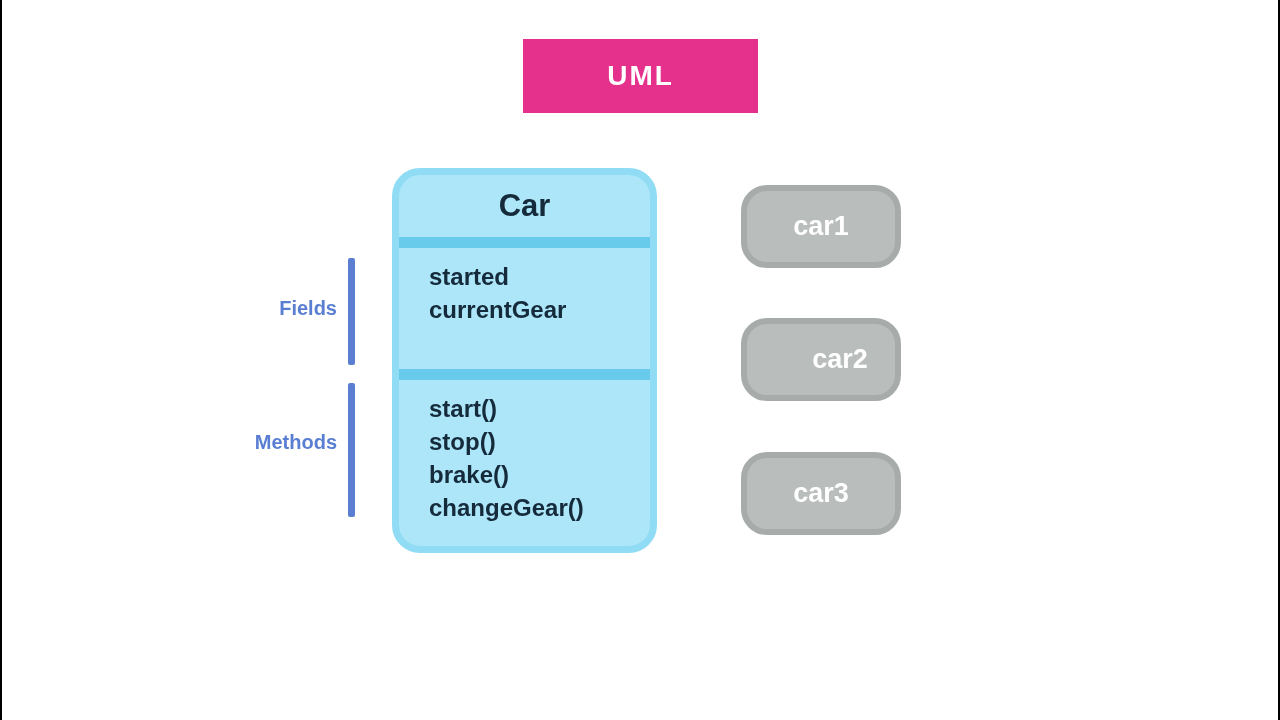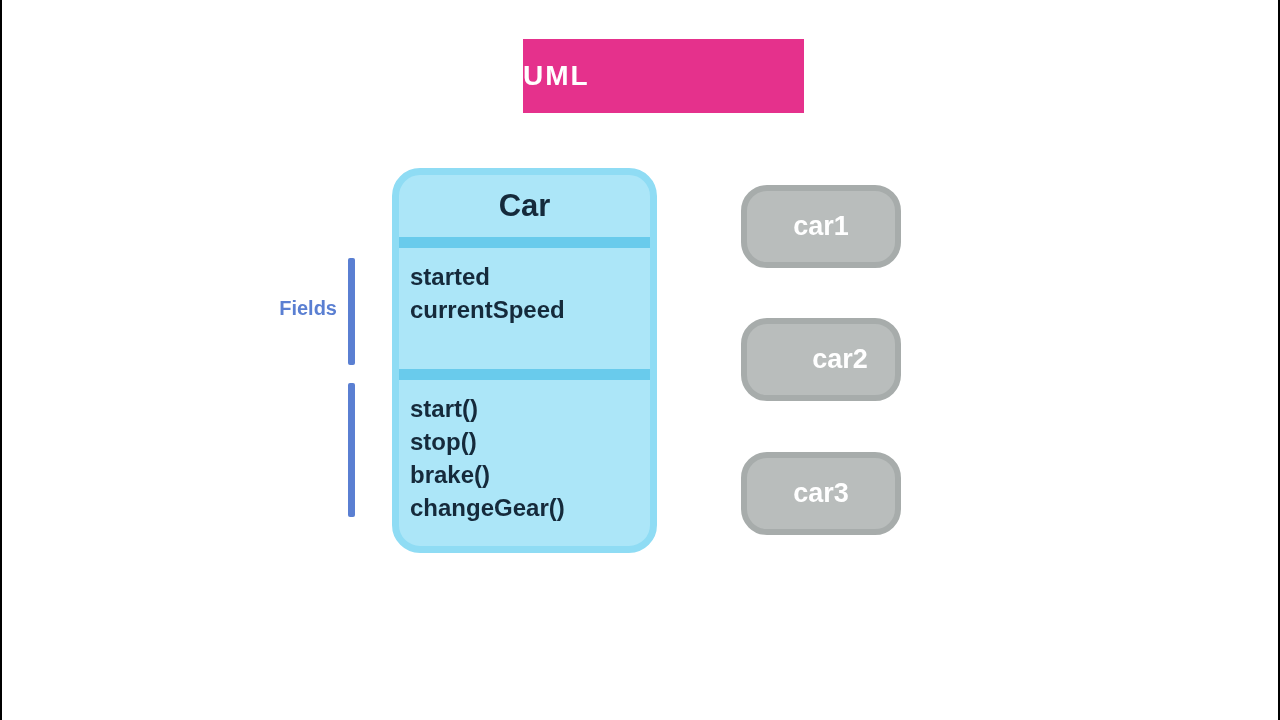--- a/index.html
+++ b/index.html
@@ -24,26 +24,26 @@
     background: var(--edge_black, #000000);
   }
   .edge-left  { left: 0; }
   .edge-right { right: 0; }
 
   
   .uml-header {
     position: absolute;
     left: 523px;
     top: 39px;
-    width: 281px;
+    width: 235px;
     height: 74px;
     background: var(--accent_pink, #E5318C);
     display: flex;
     align-items: center;
-    justify-content: flex-start;
+    justify-content: center;
   }
   .uml-header span {
     color: #ffffff;
     font-size: 28px;
     font-weight: bold;
     letter-spacing: 2px;
   }
 
   
   .class-box {
@@ -69,21 +69,21 @@
     color: var(--class_text, #152A3B);
     font-size: 31px;
     font-weight: bold;
   }
   .divider {
     height: 11px;
     background: var(--class_divider, #69CBEC);
     flex: 0 0 auto;
   }
   .class-section {
-    padding: 12px 0 0 11px;
+    padding: 12px 0 0 30px;
   }
   .class-section .member {
     color: var(--class_text, #152A3B);
     font-size: 24px;
     font-weight: bold;
     line-height: 33px;
     white-space: nowrap;
   }
   .section-fields  { height: 109px; }
   .section-methods { flex: 1 1 auto; }
@@ -145,34 +145,35 @@
 
   <div class="uml-header">
     <span>UML</span>
   </div>
 
   <div class="class-box">
     <div class="class-title">Car</div>
     <div class="divider"></div>
     <div class="class-section section-fields">
       <div class="member">started</div>
-      <div class="member">currentSpeed</div>
+      <div class="member">currentGear</div>
     </div>
     <div class="divider"></div>
     <div class="class-section section-methods">
       <div class="member">start()</div>
       <div class="member">stop()</div>
       <div class="member">brake()</div>
       <div class="member">changeGear()</div>
     </div>
   </div>
 
   <div class="annotation-label fields-label">Fields</div>
   <div class="annotation-bar fields-bar"></div>
 
+  <div class="annotation-label methods-label">Methods</div>
   <div class="annotation-bar methods-bar"></div>
 
   <div class="instance-box instance-1">
     <span>car1</span>
   </div>
   <div class="instance-box instance-2">
     <span>car2</span>
   </div>
   <div class="instance-box instance-3">
     <span>car3</span>

